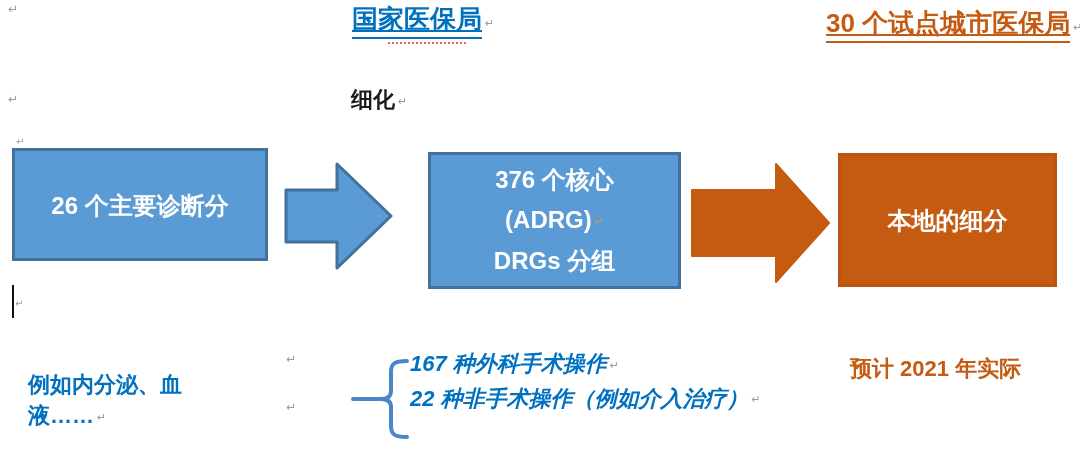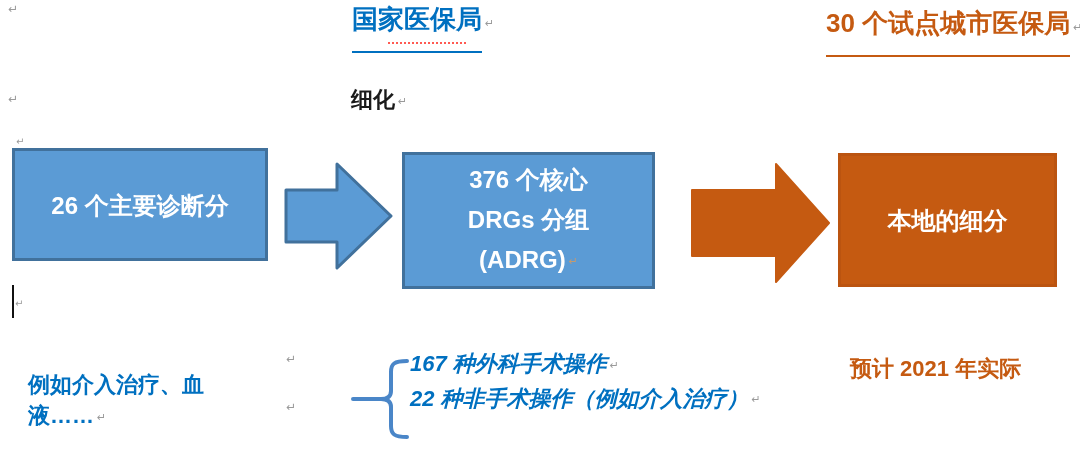--- a/index.html
+++ b/index.html
@@ -8,22 +8,22 @@
     width:1080px;height:461px;
     background:#ffffff;
     font-family:"Liberation Sans","DejaVu Sans",sans-serif;
     overflow:hidden;
   }
   .abs{position:absolute;}
   .nowrap{white-space:nowrap;}
   .bold{font-weight:bold;}
   .title{
     font-size:26px;font-weight:bold;white-space:nowrap;
-    border-bottom:2px solid currentColor;padding-bottom:17px;
-    display:inline-block;line-height:1.1;
+    border-bottom:2px solid currentColor;padding-bottom:3px;
+    display:inline-block;line-height:1.1;text-decoration:underline;
   }
   .blue-text{color:#0070C0;}
   .orange-text{color:#C55A11;}
   .black-text{color:#1a1a1a;}
   .pilcrow{
     color:#9a9a9a;font-size:11px;font-weight:normal;
     display:inline-block;vertical-align:middle;margin-left:3px;
   }
   .pilcrow.tan{color:#c29a72;}
   .pilcrow.light{color:#e8d5c5;}
@@ -73,36 +73,36 @@
   <div class="cursor-bar" style="left:12px;top:285px;height:33px;"></div>
 
   <div class="flow-box blue" style="left:12px;top:148px;width:256px;height:113px;line-height:38px;padding-top:2px;">
     <div class="box-line">26 个主要诊断分</div>
   </div>
 
   <svg class="abs" style="left:284px;top:160px;" width="110" height="112" viewBox="0 0 110 112">
     <polygon points="2,30 53,30 53,4 107,56 53,108 53,82 2,82" fill="#5B9BD5" stroke="#41719C" stroke-width="3" stroke-linejoin="round"></polygon>
   </svg>
 
-  <div class="flow-box blue" style="left:402px;top:152px;width:253px;height:137px;line-height:40px;">
+  <div class="flow-box blue" style="left:428px;top:152px;width:253px;height:137px;line-height:40px;">
     <div class="box-line">376 个核心</div>
+    <div class="box-line"><span>(ADRG)</span><span class="pilcrow tan">↵</span></div>
     <div class="box-line">DRGs 分组</div>
-    <div class="box-line"><span>(ADRG)</span><span class="pilcrow tan">↵</span></div>
   </div>
 
   <svg class="abs" style="left:690px;top:162px;" width="142" height="122" viewBox="0 0 142 122">
     <polygon points="2,28 86,28 86,2 139,61 86,120 86,94 2,94" fill="#C55A11" stroke="#C55A11" stroke-width="2" stroke-linejoin="round"></polygon>
   </svg>
 
   <div class="flow-box orange" style="left:838px;top:153px;width:219px;height:134px;line-height:37px;">
     <div class="box-line">本地的细分</div>
   </div>
 
   <div class="abs note blue-text" style="left:28px;top:369px;font-size:22px;line-height:31px;">
-    <div>例如介入治疗、血</div>
+    <div>例如内分泌、血</div>
     <div><span>液……</span><span class="pilcrow">↵</span></div>
   </div>
 
   <svg class="abs" style="left:348px;top:354px;" width="64" height="90" viewBox="0 0 64 90">
     <path d="M59,7 C46,7 43,10 43,18 L43,37 C43,43 39,45 33,45 L5,45 M33,45 C39,45 43,47 43,53 L43,72 C43,80 46,83 59,83" fill="none" stroke="#4A86C8" stroke-width="4" stroke-linecap="round" stroke-linejoin="round"></path>
   </svg>
 
   <div class="abs note blue-text" style="left:410px;top:347px;font-size:22px;line-height:33px;font-style:italic;">
     <div><span>167 种外科手术操作</span><span class="pilcrow">↵</span></div>
     <div><span>22 种非手术操作（例如介入治疗）</span><span class="pilcrow">↵</span></div>

